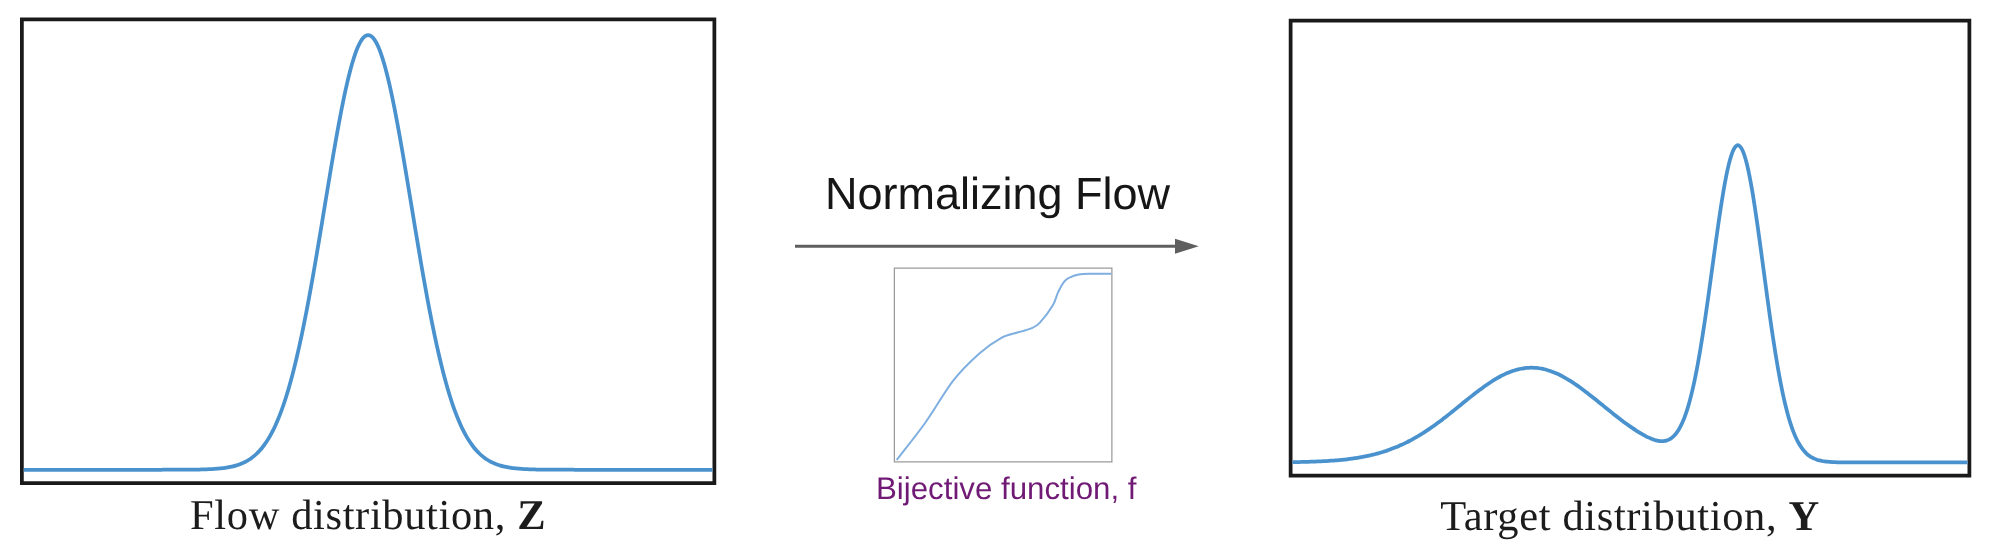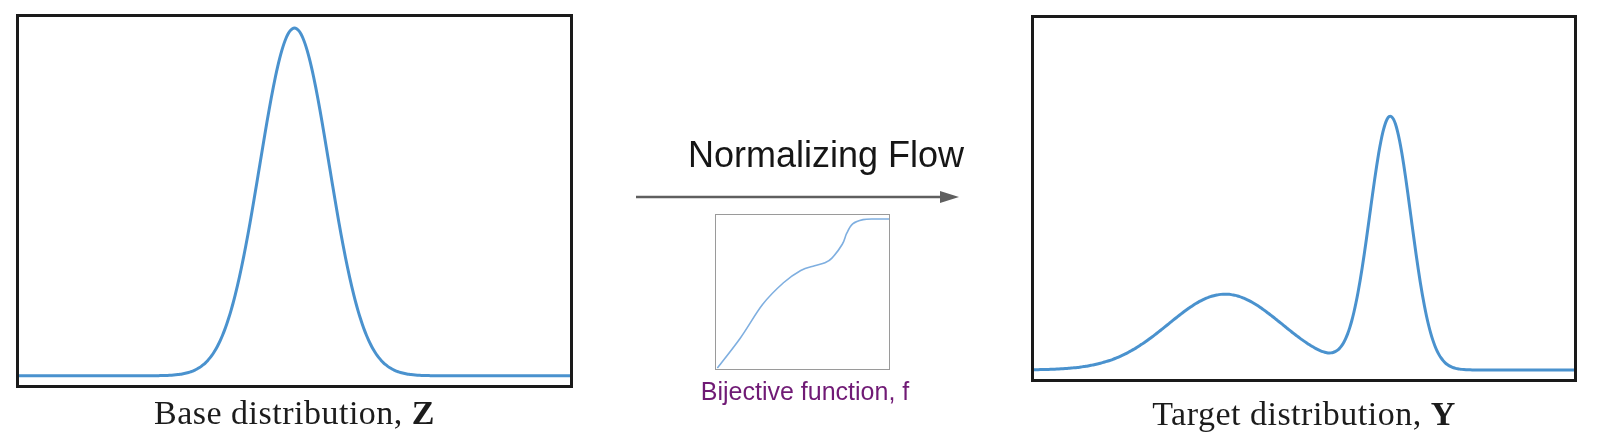--- a/index.html
+++ b/index.html
@@ -33,21 +33,21 @@
     font-size: 34px;
     color: var(--text_black, #1c1c1c);
     letter-spacing: 0.5px;
     white-space: nowrap;
   }
   #base-label   { left: 16px;   top: 394px; width: 557px; }
   #target-label { left: 1031px; top: 395px; width: 546px; }
   .bold-var { font-weight: bold; }
   #flow-title {
     position: absolute;
-    left: 665px; top: 134px; width: 322px;
+    left: 637px; top: 134px; width: 322px;
     text-align: center;
     font-family: "Liberation Sans", sans-serif;
     font-size: 36px;
     color: #161616;
     white-space: nowrap;
   }
   #flow-arrow { position: absolute; left: 635px; top: 190px; width: 325px; height: 14px; }
   #bijective-label {
     position: absolute;
     left: 680px; top: 377px; width: 250px;
@@ -62,21 +62,21 @@
 <body>
 
 <div id="stage">
 
   <div id="base-panel" class="panel">
     <svg class="curve-svg" viewBox="0 0 551 368" preserveAspectRatio="none">
         <path d="M 0.00 358.80 C 0.35 358.80, 1.41 358.80, 2.12 358.80 C 2.83 358.80, 3.53 358.80, 4.24 358.80 C 4.94 358.80, 5.65 358.80, 6.36 358.80 C 7.06 358.80, 7.77 358.80, 8.48 358.80 C 9.18 358.80, 9.89 358.80, 10.60 358.80 C 11.30 358.80, 12.01 358.80, 12.72 358.80 C 13.42 358.80, 14.13 358.80, 14.83 358.80 C 15.54 358.80, 16.25 358.80, 16.95 358.80 C 17.66 358.80, 18.37 358.80, 19.07 358.80 C 19.78 358.80, 20.49 358.80, 21.19 358.80 C 21.90 358.80, 22.61 358.80, 23.31 358.80 C 24.02 358.80, 24.72 358.80, 25.43 358.80 C 26.14 358.80, 26.84 358.80, 27.55 358.80 C 28.26 358.80, 28.96 358.80, 29.67 358.80 C 30.38 358.80, 31.08 358.80, 31.79 358.80 C 32.49 358.80, 33.20 358.80, 33.91 358.80 C 34.61 358.80, 35.32 358.80, 36.03 358.80 C 36.73 358.80, 37.44 358.80, 38.15 358.80 C 38.85 358.80, 39.56 358.80, 40.27 358.80 C 40.97 358.80, 41.68 358.80, 42.38 358.80 C 43.09 358.80, 43.80 358.80, 44.50 358.80 C 45.21 358.80, 45.92 358.80, 46.62 358.80 C 47.33 358.80, 48.04 358.80, 48.74 358.80 C 49.45 358.80, 50.16 358.80, 50.86 358.80 C 51.57 358.80, 52.27 358.80, 52.98 358.80 C 53.69 358.80, 54.39 358.80, 55.10 358.80 C 55.81 358.80, 56.51 358.80, 57.22 358.80 C 57.93 358.80, 58.63 358.80, 59.34 358.80 C 60.04 358.80, 60.75 358.80, 61.46 358.80 C 62.16 358.80, 62.87 358.80, 63.58 358.80 C 64.28 358.80, 64.99 358.80, 65.70 358.80 C 66.40 358.80, 67.11 358.80, 67.82 358.80 C 68.52 358.80, 69.23 358.80, 69.93 358.80 C 70.64 358.80, 71.35 358.80, 72.05 358.80 C 72.76 358.80, 73.47 358.80, 74.17 358.80 C 74.88 358.80, 75.59 358.80, 76.29 358.80 C 77.00 358.80, 77.71 358.80, 78.41 358.80 C 79.12 358.80, 79.82 358.80, 80.53 358.80 C 81.24 358.80, 81.94 358.80, 82.65 358.80 C 83.36 358.80, 84.06 358.80, 84.77 358.80 C 85.48 358.80, 86.18 358.80, 86.89 358.80 C 87.59 358.80, 88.30 358.80, 89.01 358.80 C 89.71 358.80, 90.42 358.80, 91.13 358.80 C 91.83 358.80, 92.54 358.80, 93.25 358.80 C 93.95 358.80, 94.66 358.80, 95.37 358.80 C 96.07 358.80, 96.78 358.80, 97.48 358.80 C 98.19 358.80, 98.90 358.80, 99.60 358.80 C 100.31 358.80, 101.02 358.80, 101.72 358.80 C 102.43 358.80, 103.14 358.80, 103.84 358.80 C 104.55 358.80, 105.26 358.80, 105.96 358.80 C 106.67 358.80, 107.37 358.80, 108.08 358.80 C 108.79 358.80, 109.49 358.80, 110.20 358.80 C 110.91 358.80, 111.61 358.80, 112.32 358.79 C 113.03 358.79, 113.73 358.79, 114.44 358.79 C 115.14 358.79, 115.85 358.79, 116.56 358.79 C 117.26 358.79, 117.97 358.79, 118.68 358.79 C 119.38 358.79, 120.09 358.78, 120.80 358.78 C 121.50 358.78, 122.21 358.78, 122.92 358.78 C 123.62 358.78, 124.33 358.77, 125.03 358.77 C 125.74 358.77, 126.45 358.77, 127.15 358.76 C 127.86 358.76, 128.57 358.76, 129.27 358.75 C 129.98 358.75, 130.69 358.74, 131.39 358.74 C 132.10 358.73, 132.81 358.73, 133.51 358.72 C 134.22 358.71, 134.92 358.70, 135.63 358.70 C 136.34 358.69, 137.04 358.68, 137.75 358.67 C 138.46 358.66, 139.16 358.65, 139.87 358.63 C 140.58 358.62, 141.28 358.60, 141.99 358.59 C 142.69 358.57, 143.40 358.55, 144.11 358.53 C 144.81 358.51, 145.52 358.49, 146.23 358.46 C 146.93 358.44, 147.64 358.41, 148.35 358.38 C 149.05 358.34, 149.76 358.31, 150.47 358.27 C 151.17 358.23, 151.88 358.19, 152.58 358.14 C 153.29 358.09, 154.00 358.04, 154.70 357.98 C 155.41 357.93, 156.12 357.86, 156.82 357.79 C 157.53 357.72, 158.24 357.65, 158.94 357.56 C 159.65 357.48, 160.36 357.38, 161.06 357.28 C 161.77 357.18, 162.47 357.07, 163.18 356.95 C 163.89 356.82, 164.59 356.69, 165.30 356.55 C 166.01 356.40, 166.71 356.24, 167.42 356.07 C 168.13 355.90, 168.83 355.71, 169.54 355.50 C 170.24 355.30, 170.95 355.08, 171.66 354.84 C 172.36 354.59, 173.07 354.34, 173.78 354.05 C 174.48 353.77, 175.19 353.46, 175.90 353.13 C 176.60 352.80, 177.31 352.45, 178.02 352.06 C 178.72 351.67, 179.43 351.26, 180.13 350.81 C 180.84 350.37, 181.55 349.89, 182.25 349.37 C 182.96 348.86, 183.67 348.31, 184.37 347.71 C 185.08 347.12, 185.79 346.49, 186.49 345.81 C 187.20 345.13, 187.91 344.41, 188.61 343.64 C 189.32 342.86, 190.02 342.04, 190.73 341.17 C 191.44 340.29, 192.14 339.36, 192.85 338.37 C 193.56 337.38, 194.26 336.33, 194.97 335.22 C 195.68 334.10, 196.38 332.93, 197.09 331.68 C 197.79 330.43, 198.50 329.12, 199.21 327.73 C 199.91 326.34, 200.62 324.87, 201.33 323.33 C 202.03 321.79, 202.74 320.17, 203.45 318.46 C 204.15 316.76, 204.86 314.97, 205.57 313.10 C 206.27 311.23, 206.98 309.27, 207.68 307.21 C 208.39 305.16, 209.10 303.02, 209.80 300.79 C 210.51 298.55, 211.22 296.23, 211.92 293.80 C 212.63 291.38, 213.34 288.87, 214.04 286.25 C 214.75 283.64, 215.46 280.93, 216.16 278.12 C 216.87 275.31, 217.57 272.41, 218.28 269.41 C 218.99 266.41, 219.69 263.32, 220.40 260.13 C 221.11 256.95, 221.81 253.66, 222.52 250.30 C 223.23 246.93, 223.93 243.46, 224.64 239.92 C 225.34 236.38, 226.05 232.74, 226.76 229.04 C 227.46 225.33, 228.17 221.54, 228.88 217.69 C 229.58 213.83, 230.29 209.90, 231.00 205.92 C 231.70 201.93, 232.41 197.87, 233.12 193.78 C 233.82 189.68, 234.53 185.52, 235.23 181.34 C 235.94 177.15, 236.65 172.91, 237.35 168.67 C 238.06 164.42, 238.77 160.13, 239.47 155.85 C 240.18 151.57, 240.89 147.27, 241.59 142.98 C 242.30 138.70, 243.01 134.40, 243.71 130.15 C 244.42 125.89, 245.12 121.64, 245.83 117.45 C 246.54 113.26, 247.24 109.09, 247.95 104.99 C 248.66 100.90, 249.36 96.85, 250.07 92.89 C 250.78 88.93, 251.48 85.03, 252.19 81.24 C 252.89 77.46, 253.60 73.75, 254.31 70.17 C 255.01 66.59, 255.72 63.10, 256.43 59.76 C 257.13 56.43, 257.84 53.20, 258.55 50.14 C 259.25 47.08, 259.96 44.14, 260.67 41.39 C 261.37 38.63, 262.08 36.02, 262.78 33.61 C 263.49 31.19, 264.20 28.93, 264.90 26.87 C 265.61 24.81, 266.32 22.93, 267.02 21.26 C 267.73 19.58, 268.44 18.10, 269.14 16.82 C 269.85 15.55, 270.56 14.48, 271.26 13.62 C 271.97 12.77, 272.67 12.12, 273.38 11.69 C 274.09 11.26, 274.79 11.04, 275.50 11.04 C 276.21 11.04, 276.91 11.26, 277.62 11.69 C 278.33 12.12, 279.03 12.77, 279.74 13.62 C 280.44 14.48, 281.15 15.55, 281.86 16.82 C 282.56 18.10, 283.27 19.58, 283.98 21.26 C 284.68 22.93, 285.39 24.81, 286.10 26.87 C 286.80 28.93, 287.51 31.19, 288.22 33.61 C 288.92 36.02, 289.63 38.63, 290.33 41.39 C 291.04 44.14, 291.75 47.08, 292.45 50.14 C 293.16 53.20, 293.87 56.43, 294.57 59.76 C 295.28 63.10, 295.99 66.59, 296.69 70.17 C 297.40 73.75, 298.11 77.46, 298.81 81.24 C 299.52 85.03, 300.22 88.93, 300.93 92.89 C 301.64 96.85, 302.34 100.90, 303.05 104.99 C 303.76 109.09, 304.46 113.26, 305.17 117.45 C 305.88 121.64, 306.58 125.89, 307.29 130.15 C 307.99 134.40, 308.70 138.70, 309.41 142.98 C 310.11 147.27, 310.82 151.57, 311.53 155.85 C 312.23 160.13, 312.94 164.42, 313.65 168.67 C 314.35 172.91, 315.06 177.15, 315.77 181.34 C 316.47 185.52, 317.18 189.68, 317.88 193.78 C 318.59 197.87, 319.30 201.93, 320.00 205.92 C 320.71 209.90, 321.42 213.83, 322.12 217.69 C 322.83 221.54, 323.54 225.33, 324.24 229.04 C 324.95 232.74, 325.66 236.38, 326.36 239.92 C 327.07 243.46, 327.77 246.93, 328.48 250.30 C 329.19 253.66, 329.89 256.95, 330.60 260.13 C 331.31 263.32, 332.01 266.41, 332.72 269.41 C 333.43 272.41, 334.13 275.31, 334.84 278.12 C 335.54 280.93, 336.25 283.64, 336.96 286.25 C 337.66 288.87, 338.37 291.38, 339.08 293.80 C 339.78 296.23, 340.49 298.55, 341.20 300.79 C 341.90 303.02, 342.61 305.16, 343.32 307.21 C 344.02 309.27, 344.73 311.23, 345.43 313.10 C 346.14 314.97, 346.85 316.76, 347.55 318.46 C 348.26 320.17, 348.97 321.79, 349.67 323.33 C 350.38 324.87, 351.09 326.34, 351.79 327.73 C 352.50 329.12, 353.21 330.43, 353.91 331.68 C 354.62 332.93, 355.32 334.10, 356.03 335.22 C 356.74 336.33, 357.44 337.38, 358.15 338.37 C 358.86 339.36, 359.56 340.29, 360.27 341.17 C 360.98 342.04, 361.68 342.86, 362.39 343.64 C 363.09 344.41, 363.80 345.13, 364.51 345.81 C 365.21 346.49, 365.92 347.12, 366.63 347.71 C 367.33 348.31, 368.04 348.86, 368.75 349.37 C 369.45 349.89, 370.16 350.37, 370.87 350.81 C 371.57 351.26, 372.28 351.67, 372.98 352.06 C 373.69 352.45, 374.40 352.80, 375.10 353.13 C 375.81 353.46, 376.52 353.77, 377.22 354.05 C 377.93 354.34, 378.64 354.59, 379.34 354.84 C 380.05 355.08, 380.76 355.30, 381.46 355.50 C 382.17 355.71, 382.87 355.90, 383.58 356.07 C 384.29 356.24, 384.99 356.40, 385.70 356.55 C 386.41 356.69, 387.11 356.82, 387.82 356.95 C 388.53 357.07, 389.23 357.18, 389.94 357.28 C 390.64 357.38, 391.35 357.48, 392.06 357.56 C 392.76 357.65, 393.47 357.72, 394.18 357.79 C 394.88 357.86, 395.59 357.93, 396.30 357.98 C 397.00 358.04, 397.71 358.09, 398.42 358.14 C 399.12 358.19, 399.83 358.23, 400.53 358.27 C 401.24 358.31, 401.95 358.34, 402.65 358.38 C 403.36 358.41, 404.07 358.44, 404.77 358.46 C 405.48 358.49, 406.19 358.51, 406.89 358.53 C 407.60 358.55, 408.31 358.57, 409.01 358.59 C 409.72 358.60, 410.42 358.62, 411.13 358.63 C 411.84 358.65, 412.54 358.66, 413.25 358.67 C 413.96 358.68, 414.66 358.69, 415.37 358.70 C 416.08 358.70, 416.78 358.71, 417.49 358.72 C 418.19 358.73, 418.90 358.73, 419.61 358.74 C 420.31 358.74, 421.02 358.75, 421.73 358.75 C 422.43 358.76, 423.14 358.76, 423.85 358.76 C 424.55 358.77, 425.26 358.77, 425.97 358.77 C 426.67 358.77, 427.38 358.78, 428.08 358.78 C 428.79 358.78, 429.50 358.78, 430.20 358.78 C 430.91 358.78, 431.62 358.79, 432.32 358.79 C 433.03 358.79, 433.74 358.79, 434.44 358.79 C 435.15 358.79, 435.86 358.79, 436.56 358.79 C 437.27 358.79, 437.97 358.79, 438.68 358.79 C 439.39 358.80, 440.09 358.80, 440.80 358.80 C 441.51 358.80, 442.21 358.80, 442.92 358.80 C 443.63 358.80, 444.33 358.80, 445.04 358.80 C 445.74 358.80, 446.45 358.80, 447.16 358.80 C 447.86 358.80, 448.57 358.80, 449.28 358.80 C 449.98 358.80, 450.69 358.80, 451.40 358.80 C 452.10 358.80, 452.81 358.80, 453.52 358.80 C 454.22 358.80, 454.93 358.80, 455.63 358.80 C 456.34 358.80, 457.05 358.80, 457.75 358.80 C 458.46 358.80, 459.17 358.80, 459.87 358.80 C 460.58 358.80, 461.29 358.80, 461.99 358.80 C 462.70 358.80, 463.41 358.80, 464.11 358.80 C 464.82 358.80, 465.52 358.80, 466.23 358.80 C 466.94 358.80, 467.64 358.80, 468.35 358.80 C 469.06 358.80, 469.76 358.80, 470.47 358.80 C 471.18 358.80, 471.88 358.80, 472.59 358.80 C 473.29 358.80, 474.00 358.80, 474.71 358.80 C 475.41 358.80, 476.12 358.80, 476.83 358.80 C 477.53 358.80, 478.24 358.80, 478.95 358.80 C 479.65 358.80, 480.36 358.80, 481.07 358.80 C 481.77 358.80, 482.48 358.80, 483.18 358.80 C 483.89 358.80, 484.60 358.80, 485.30 358.80 C 486.01 358.80, 486.72 358.80, 487.42 358.80 C 488.13 358.80, 488.84 358.80, 489.54 358.80 C 490.25 358.80, 490.96 358.80, 491.66 358.80 C 492.37 358.80, 493.07 358.80, 493.78 358.80 C 494.49 358.80, 495.19 358.80, 495.90 358.80 C 496.61 358.80, 497.31 358.80, 498.02 358.80 C 498.73 358.80, 499.43 358.80, 500.14 358.80 C 500.84 358.80, 501.55 358.80, 502.26 358.80 C 502.96 358.80, 503.67 358.80, 504.38 358.80 C 505.08 358.80, 505.79 358.80, 506.50 358.80 C 507.20 358.80, 507.91 358.80, 508.62 358.80 C 509.32 358.80, 510.03 358.80, 510.73 358.80 C 511.44 358.80, 512.15 358.80, 512.85 358.80 C 513.56 358.80, 514.27 358.80, 514.97 358.80 C 515.68 358.80, 516.39 358.80, 517.09 358.80 C 517.80 358.80, 518.51 358.80, 519.21 358.80 C 519.92 358.80, 520.62 358.80, 521.33 358.80 C 522.04 358.80, 522.74 358.80, 523.45 358.80 C 524.16 358.80, 524.86 358.80, 525.57 358.80 C 526.28 358.80, 526.98 358.80, 527.69 358.80 C 528.39 358.80, 529.10 358.80, 529.81 358.80 C 530.51 358.80, 531.22 358.80, 531.93 358.80 C 532.63 358.80, 533.34 358.80, 534.05 358.80 C 534.75 358.80, 535.46 358.80, 536.17 358.80 C 536.87 358.80, 537.58 358.80, 538.28 358.80 C 538.99 358.80, 539.70 358.80, 540.40 358.80 C 541.11 358.80, 541.82 358.80, 542.52 358.80 C 543.23 358.80, 543.94 358.80, 544.64 358.80 C 545.35 358.80, 546.06 358.80, 546.76 358.80 C 547.47 358.80, 548.17 358.80, 548.88 358.80 C 549.59 358.80, 550.65 358.80, 551.00 358.80" fill="none" stroke="#4a92ce" stroke-width="3" stroke-linecap="round" stroke-linejoin="round" vector-effect="non-scaling-stroke"></path>
       </svg>
   </div>
   <div id="base-label" class="serif-label">
-    <span>Base distribution, </span><span class="bold-var">Z</span>
+    <span>Flow distribution, </span><span class="bold-var">Z</span>
   </div>
 
   <div id="flow-title">Normalizing Flow</div>
 
   <svg id="flow-arrow" viewBox="0 0 325 14">
     <line x1="1" y1="7" x2="306" y2="7" stroke="var(--arrow_gray)" stroke-width="2.5"></line>
     <polygon points="305,1 324,7 305,13" fill="var(--arrow_gray)"></polygon>
   </svg>
 
   <div id="bijective-box">

